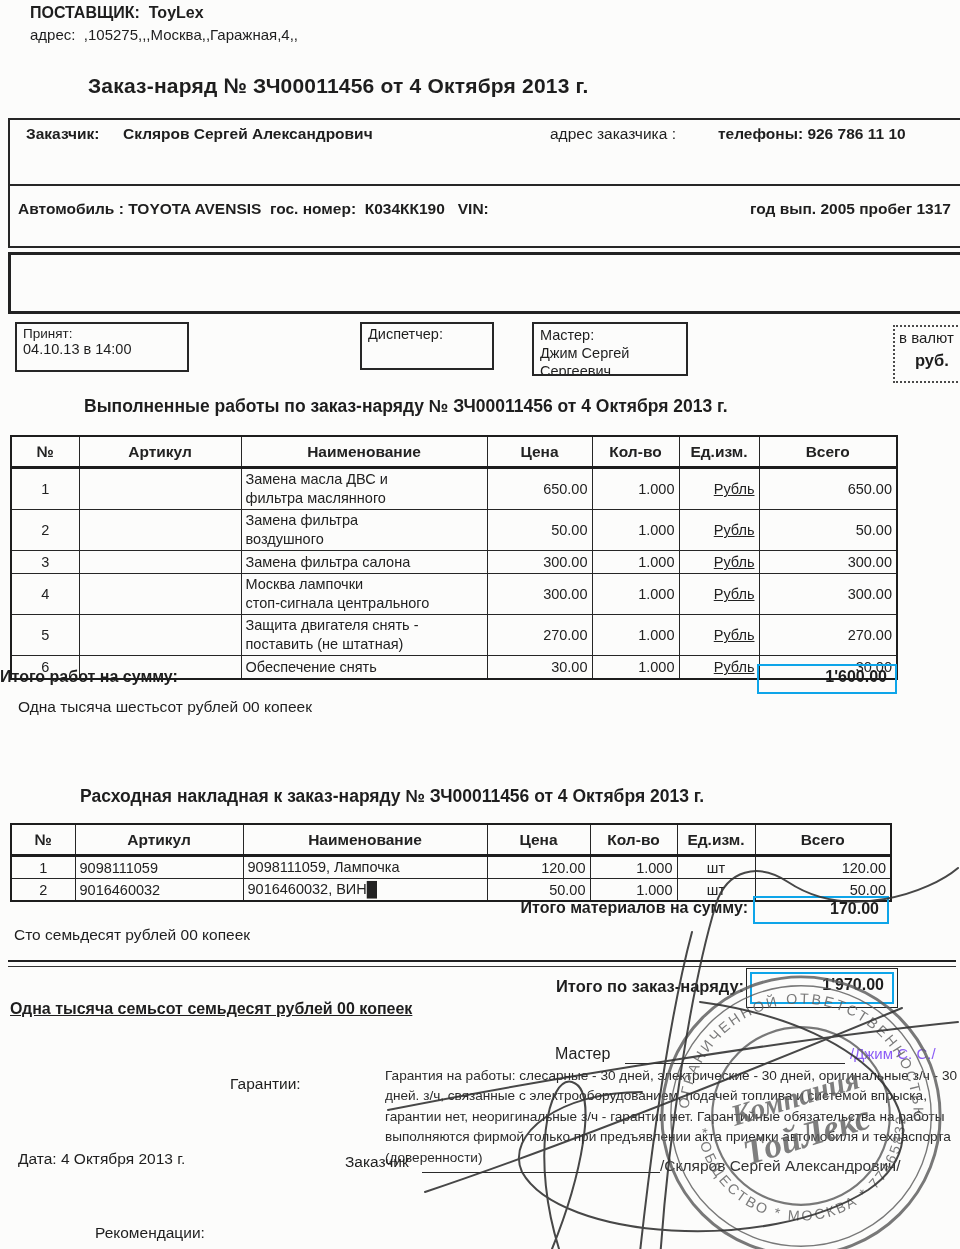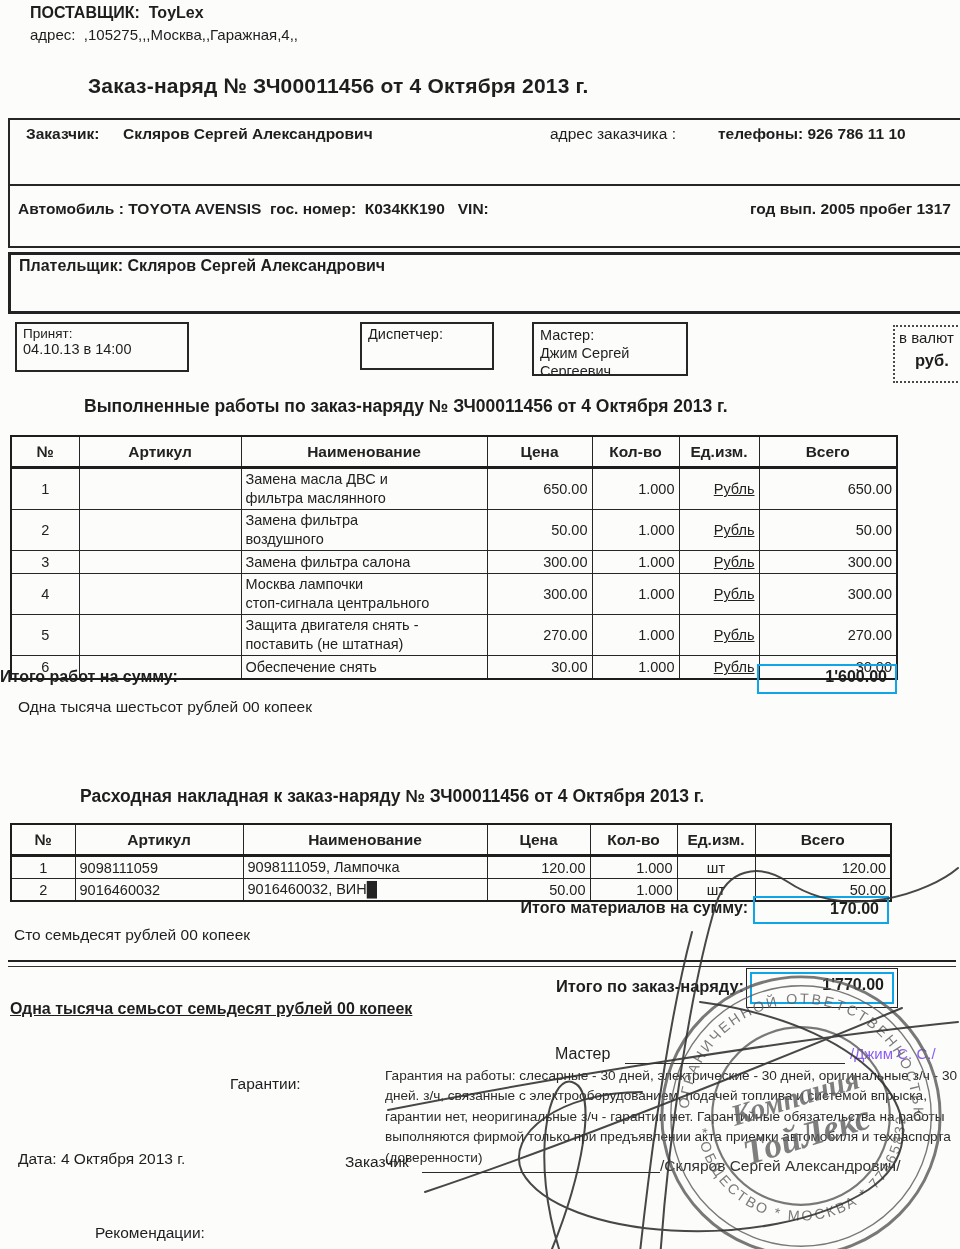--- a/index.html
+++ b/index.html
@@ -114,24 +114,20 @@
     <span>Автомобиль :</span>
     <span>TOYOTA AVENSIS</span>&nbsp;
     <span>гос. номер:</span>&nbsp;
     <span>К034КК190</span>&nbsp;&nbsp;
     <span>VIN:</span>
     <span style="position:absolute;left:732px;font-weight:bold;">год вып. 2005 пробег 1317</span>
   </div>
 </div>
 
 <div class="box thickbox clip" id="payer-box">
-  <div class="l1 b">
-    <span>Плательщик:</span>
-    <span>Скляров Сергей Александрович</span>
-  </div>
 </div>
 
 <div class="box" id="accepted-box">
   <div>Принят:</div>
   <div style="font-size:14.5px;">04.10.13 в 14:00</div>
 </div>
 <div class="box" id="dispatcher-box">
   <div>Диспетчер:</div>
 </div>
 <div class="box clip" id="master-box">
@@ -275,21 +271,21 @@
         <td class="c6">50.00</td>
       </tr>
     </tbody>
 </table>
 <div class="total-line" id="materials-total-label">Итого материалов на сумму:</div>
 <div class="total-box" id="materials-total-box">170.00</div>
 <div class="words" id="materials-words">Сто семьдесят рублей 00 копеек</div>
 
 <div class="abs" id="divider"></div>
 <div class="total-line" id="grand-total-label">Итого по заказ-наряду:</div>
-<div class="total-box" id="grand-total-box">1'770.00</div>
+<div class="total-box" id="grand-total-box">1'970.00</div>
 <div class="words" id="grand-words">Одна тысяча семьсот семьдесят рублей 00 копеек</div>
 
 <div class="abs" id="master-sig-label">Мастер</div>
 <div class="sigline" id="master-sig-line"></div>
 <div class="abs" id="master-sig-name">/Джим С. С./</div>
 
 <div class="abs" id="guarantee-label">Гарантии:</div>
 <div class="abs" id="guarantee-text">Гарантия на работы: слесарные - 30 дней, электрические - 30 дней, оригинальные з/ч - 30 дней. з/ч, связанные с электрооборудованием, подачей топлива и системой впрыска, гарантии нет, неоригинальные з/ч - гарантии нет. Гарантийные обязательства на работы выполняются фирмой только при предъявлении акта приемки автомобиля и техпаспорта (доверенности)</div>
 
 <div class="abs" id="date-line">Дата: 4 Октября 2013 г.</div>

